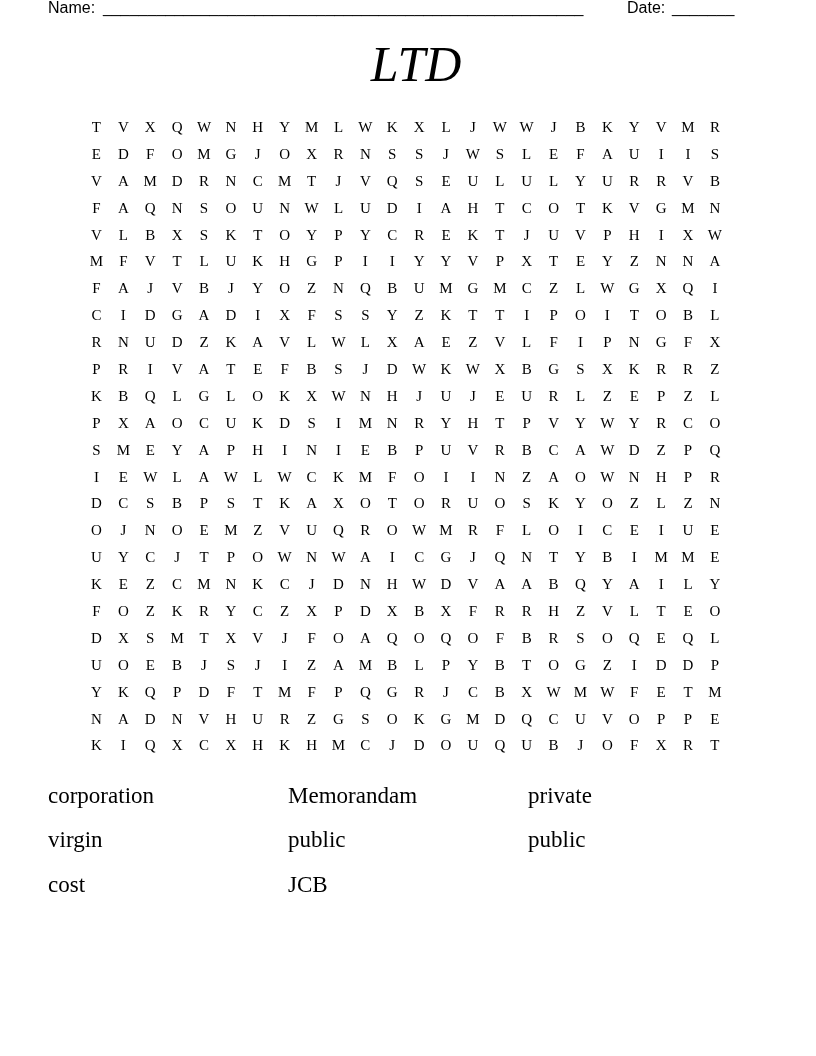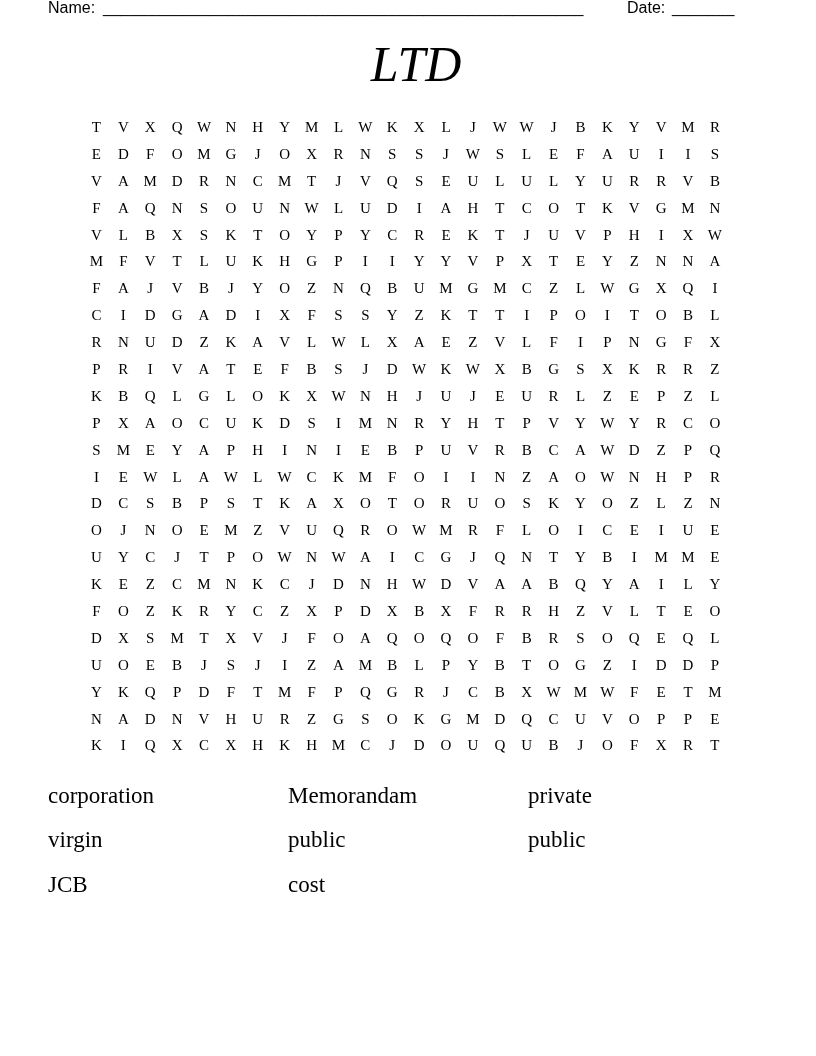--- a/index.html
+++ b/index.html
@@ -621,15 +621,15 @@
     <div class="cell">T</div>
   </div>
 
 <div class="words" id="words">
     <div class="word">corporation</div>
     <div class="word">Memorandam</div>
     <div class="word">private</div>
     <div class="word">virgin</div>
     <div class="word">public</div>
     <div class="word">public</div>
+    <div class="word">cost</div>
     <div class="word">JCB</div>
-    <div class="word">cost</div>
   </div>
 
 </body></html>

